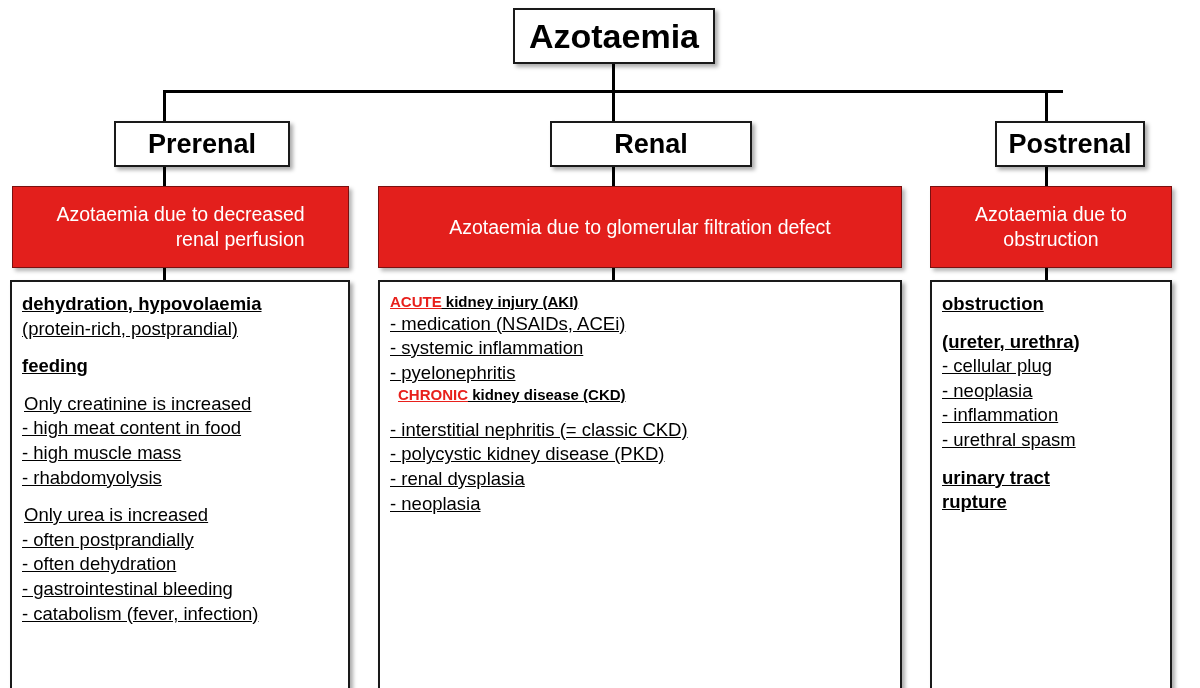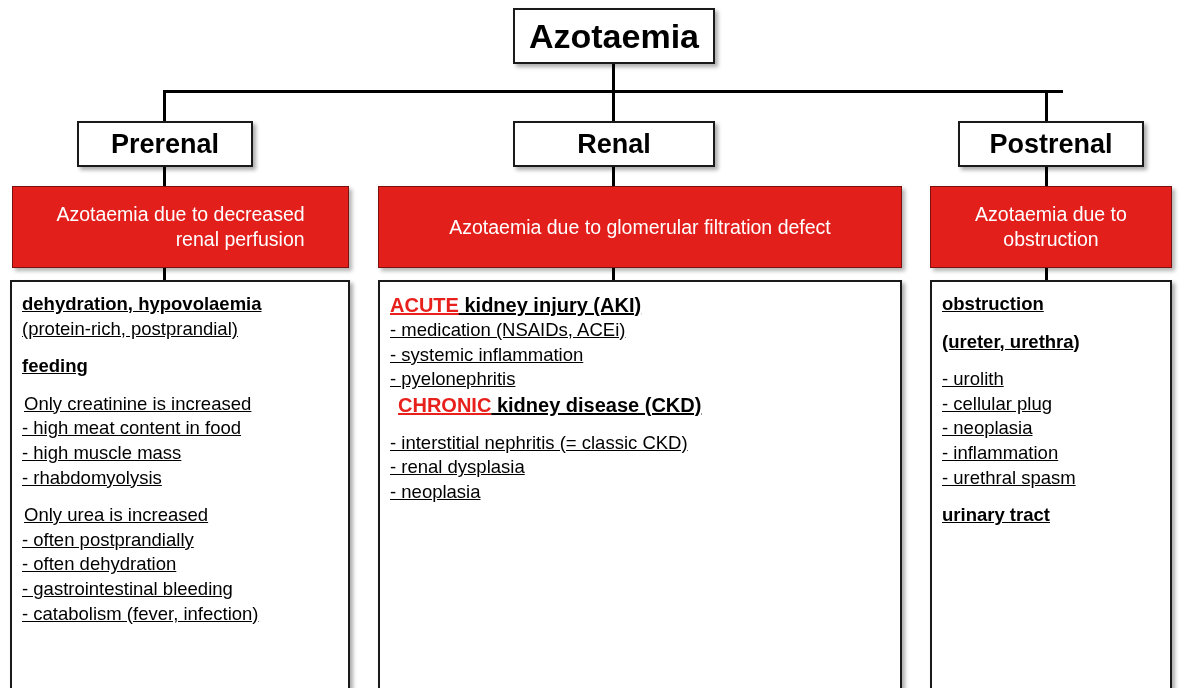--- a/index.html
+++ b/index.html
@@ -43,25 +43,25 @@
   }
   .node-box .node-label {
     font-weight: bold;
     color: #000000;
     line-height: 1;
     white-space: nowrap;
   }
   #root-box { left: 513px; top: 8px; width: 202px; height: 56px; }
   #root-box .node-label { font-size: 34px; }
 
-  .level2-box { height: 46px; }
+  .level2-box { height: 46px; margin-left: 37px; }
   .level2-box .node-label { font-size: 27px; }
   #prerenal-box  { left: 77px;  top: 121px; width: 176px; }
   #renal-box     { left: 513px; top: 121px; width: 202px; }
-  #postrenal-box { left: 958px; top: 121px; width: 186px; }
+  #postrenal-box { left: 958px; top: 121px; width: 150px; }
 
   
   .red-bar {
     position: absolute;
     top: 186px;
     height: 82px;
     background: #E31F1C;
     border: 1px solid #7a1010;
     box-sizing: border-box;
     display: flex;
@@ -108,21 +108,21 @@
     padding: 0 8px 0 10px;
   }
   .content-box .line-item.bold { font-weight: bold; }
   .content-box .line-item.under { text-decoration: underline; padding-left: 12px; }
   .content-box .line-item.gap-before { margin-top: 13px; }
 
   
   .head-row {
     display: block;
     white-space: nowrap;
-    font-size: 20px;
+    font-size: 15px;
     font-weight: bold;
     color: #000000;
     padding: 0 8px 0 10px;
     line-height: 1.3;
   }
   .head-row .kw {
     color: #E8201C;
     font-weight: bold;
     text-decoration: underline;
   }
@@ -185,27 +185,28 @@
       <div class="line-item">-  gastrointestinal bleeding</div>
       <div class="line-item">-  catabolism (fever, infection)</div>
     </div>
   <div class="content-box" id="renal-content">
       <div class="head-row"><span class="kw">ACUTE</span><span> kidney injury (AKI)</span></div>
       <div class="line-item">- medication (NSAIDs, ACEi)</div>
       <div class="line-item">- systemic inflammation</div>
       <div class="line-item">- pyelonephritis</div>
       <div class="head-row pad-left gap-before"><span class="kw">CHRONIC</span><span> kidney disease (CKD)</span></div>
       <div class="line-item gap-before">- interstitial nephritis (= classic CKD)</div>
+      <div class="line-item">- polycystic kidney disease (PKD)</div>
       <div class="line-item">- renal dysplasia</div>
       <div class="line-item">- neoplasia</div>
     </div>
   <div class="content-box" id="postrenal-content">
       <div class="line-item bold">obstruction</div>
       <div class="line-item bold gap-before">(ureter, urethra)</div>
-      <div class="line-item gap-before">- urolith</div>
       <div class="line-item">- cellular plug</div>
       <div class="line-item">- neoplasia</div>
       <div class="line-item">- inflammation</div>
       <div class="line-item">- urethral spasm</div>
       <div class="line-item bold gap-before">urinary tract</div>
+      <div class="line-item bold">rupture</div>
     </div>
 
 </div>
 
 </body></html>

